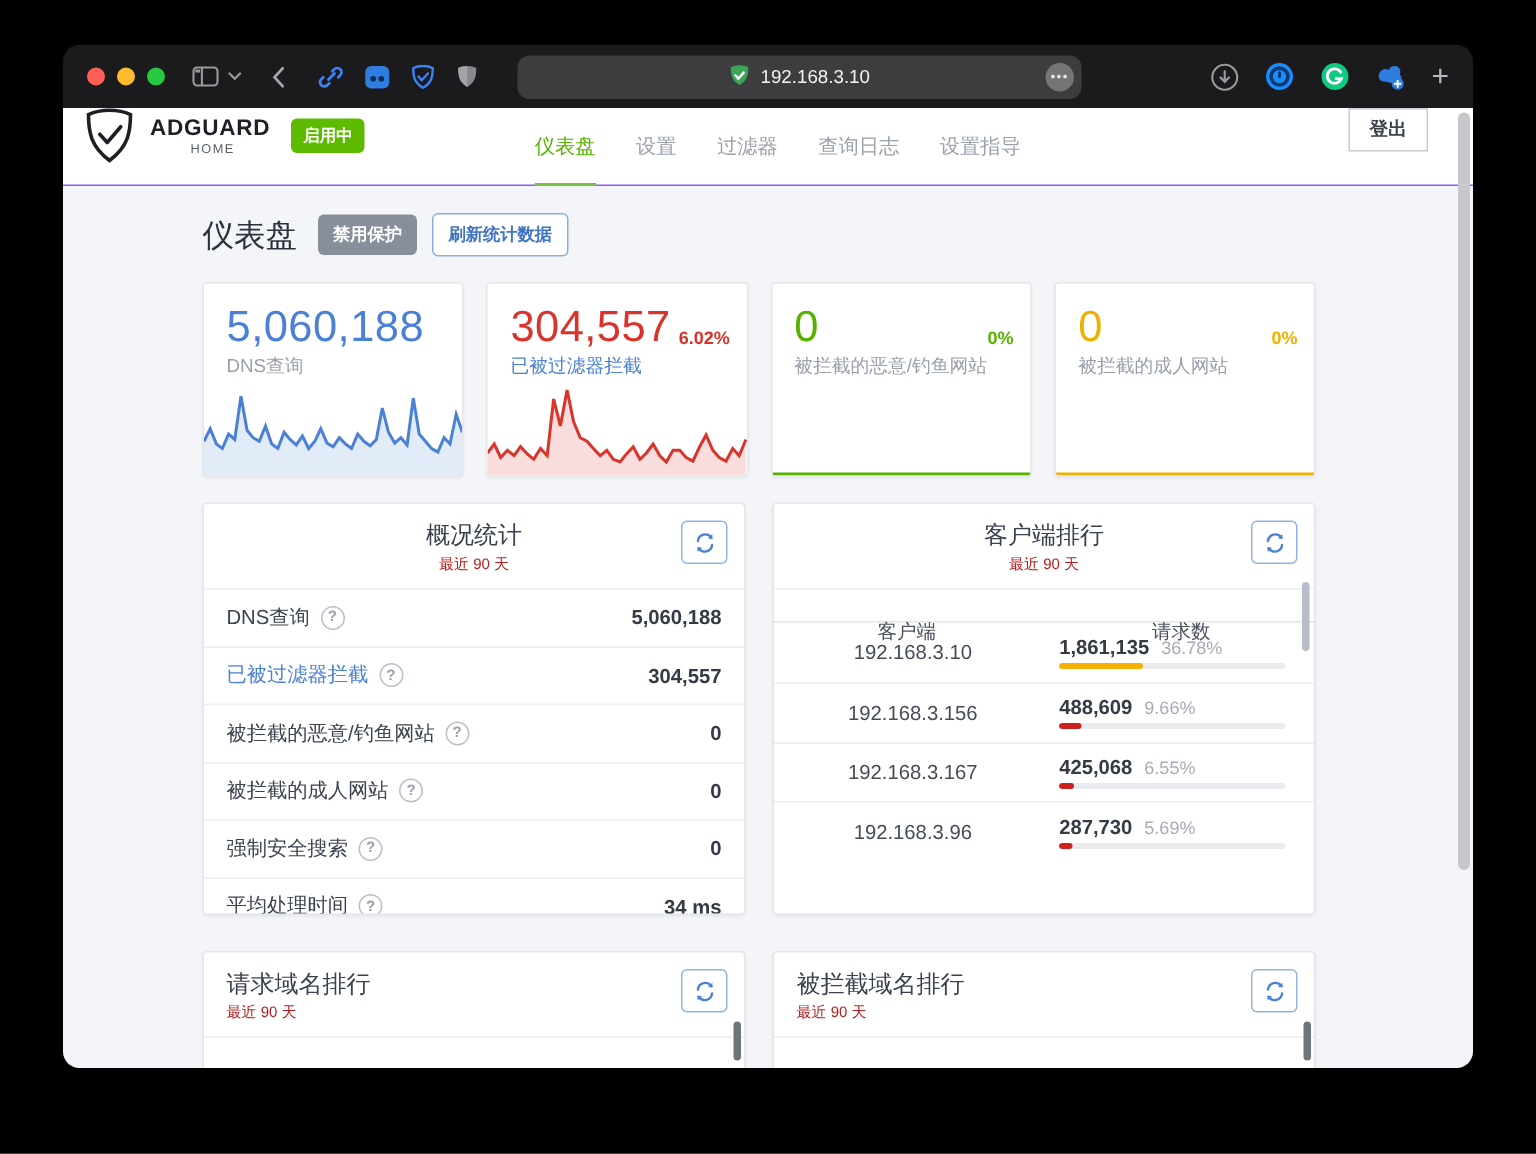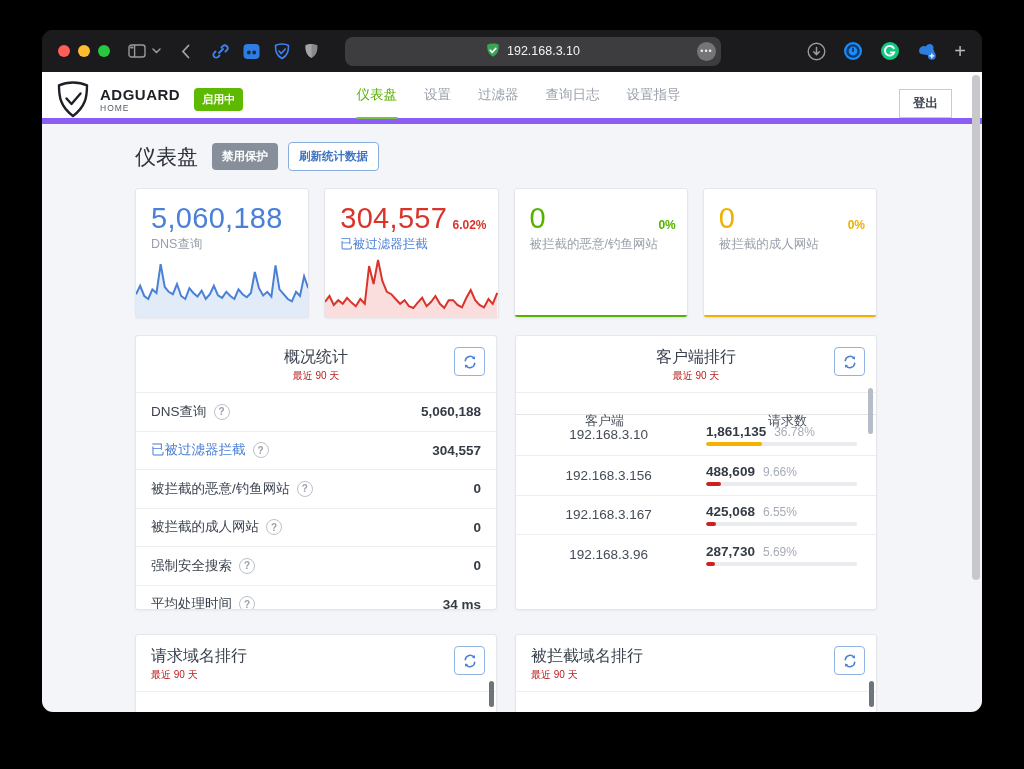--- a/index.html
+++ b/index.html
@@ -22,26 +22,26 @@
               background:#757578; color:#e9e9ea; font-size:9px; letter-spacing:1px;
               display:flex; align-items:center; justify-content:center; }
   .tb-right { margin-left:auto; display:flex; align-items:center; gap:17px; }
   .plus { color:#b9b9bd; font-size:20px; font-weight:300; line-height:1; }
 
   
   .content { position:absolute; top:42px; left:0; right:0; bottom:0; background:#f4f5f8; overflow:hidden; }
   .browser-scroll { position:absolute; right:2px; top:3px; width:8px; height:505px;
                     background:#c8c8cc; border-radius:4px; z-index:50; }
 
-  .app-header { position:relative; height:52px; background:#fff; border-bottom:6px solid #8b5cf6;
-                display:flex; align-items:flex-end; padding:0 16px 0 14px; }
+  .app-header { position:relative; height:52px; background:#fff; border-bottom:1px solid #8b5cf6;
+                display:flex; align-items:flex-start; padding:0 16px 0 14px; }
   .brand { display:flex; align-items:center; gap:10px; }
   .brand-text { line-height:1; }
   .brand-name { font-size:15px; font-weight:700; letter-spacing:.5px; color:#1d2126; }
-  .brand-sub { font-size:8.5px; letter-spacing:1px; color:#565d66; margin-top:2px; }
+  .brand-sub { font-size:8.5px; letter-spacing:1px; color:#565d66; margin-top:2px;margin-left:27px; }
   .badge { background:#5eba00; color:#fff; font-size:11px; font-weight:700;
            padding:4px 8px; border-radius:4px; margin-left:4px; }
   .nav { position:absolute; left:50%; top:0; height:100%; transform:translateX(-48%);
          display:flex; align-items:center; gap:27px; }
   .nav-item { position:relative; height:100%; display:flex; align-items:center;
               font-size:13.5px; color:#9aa1ab; cursor:pointer; }
   .nav-item.active { color:#56b100; }
   .nav-item.active::after { content:""; position:absolute; left:0; right:0; bottom:-1px;
                             height:2px; background:#79c142; }
   .logout { margin-left:auto; margin-right:14px; font-size:12.5px; font-weight:700; color:#3c434d;

